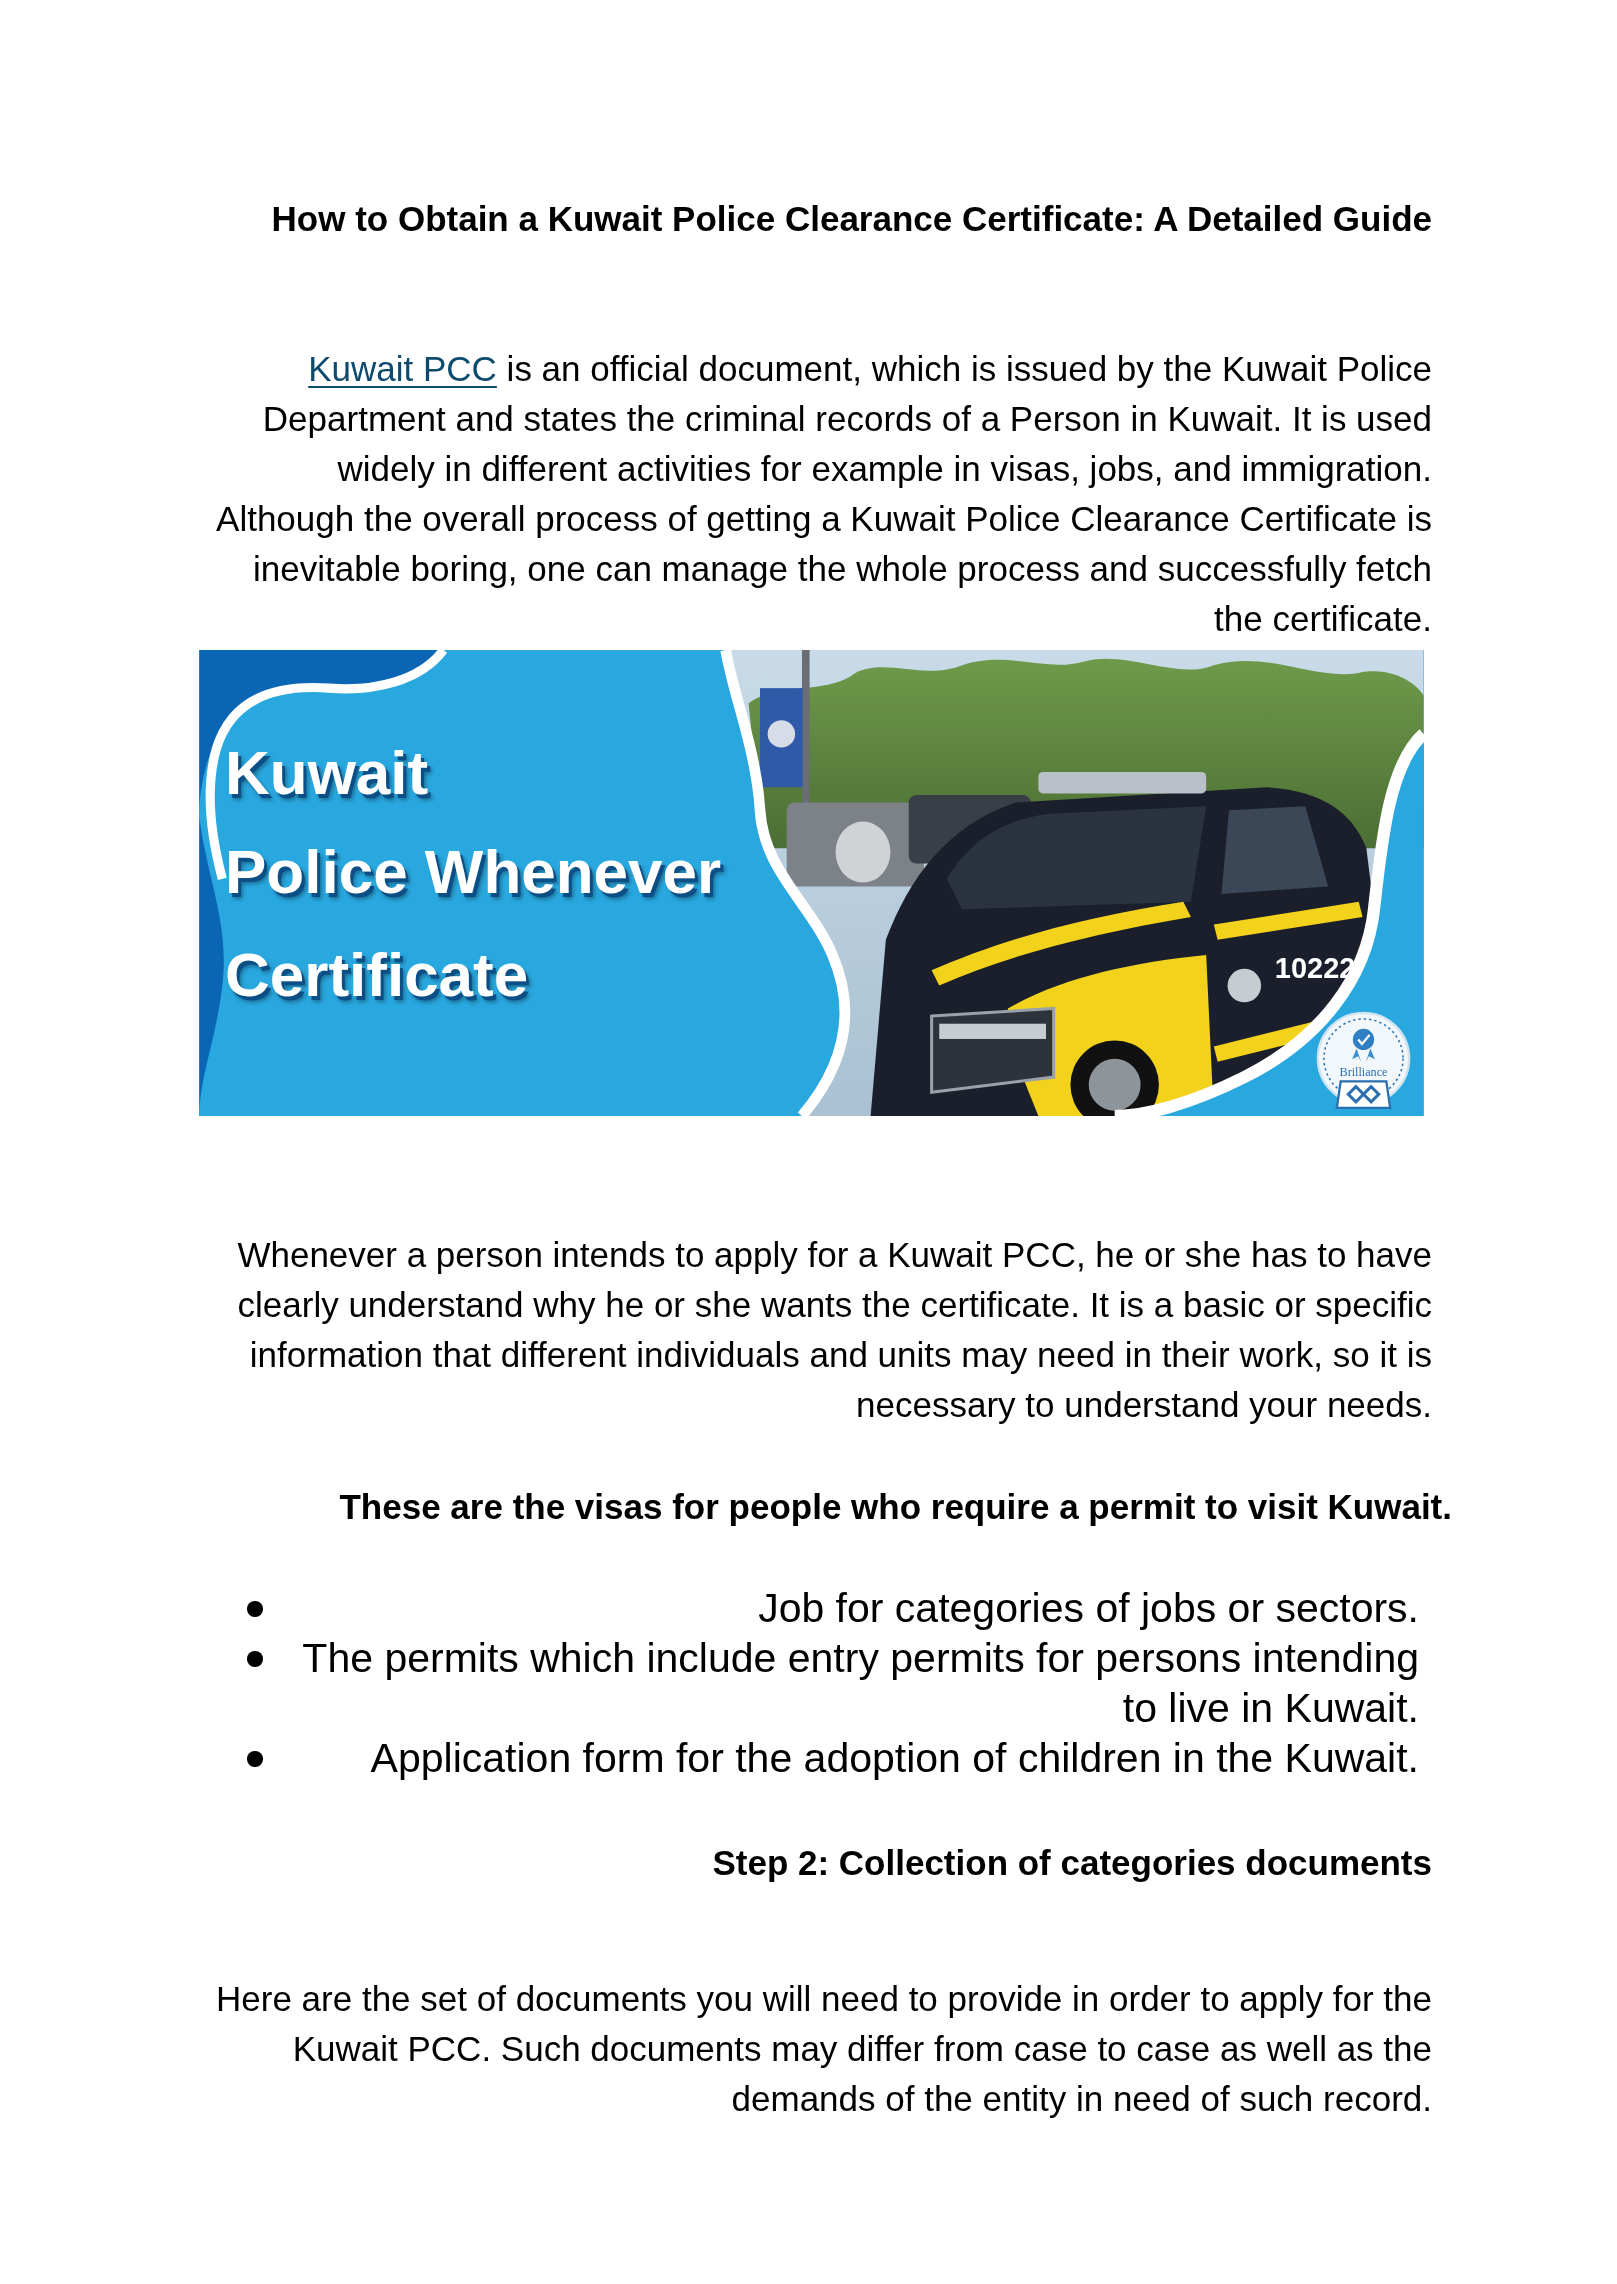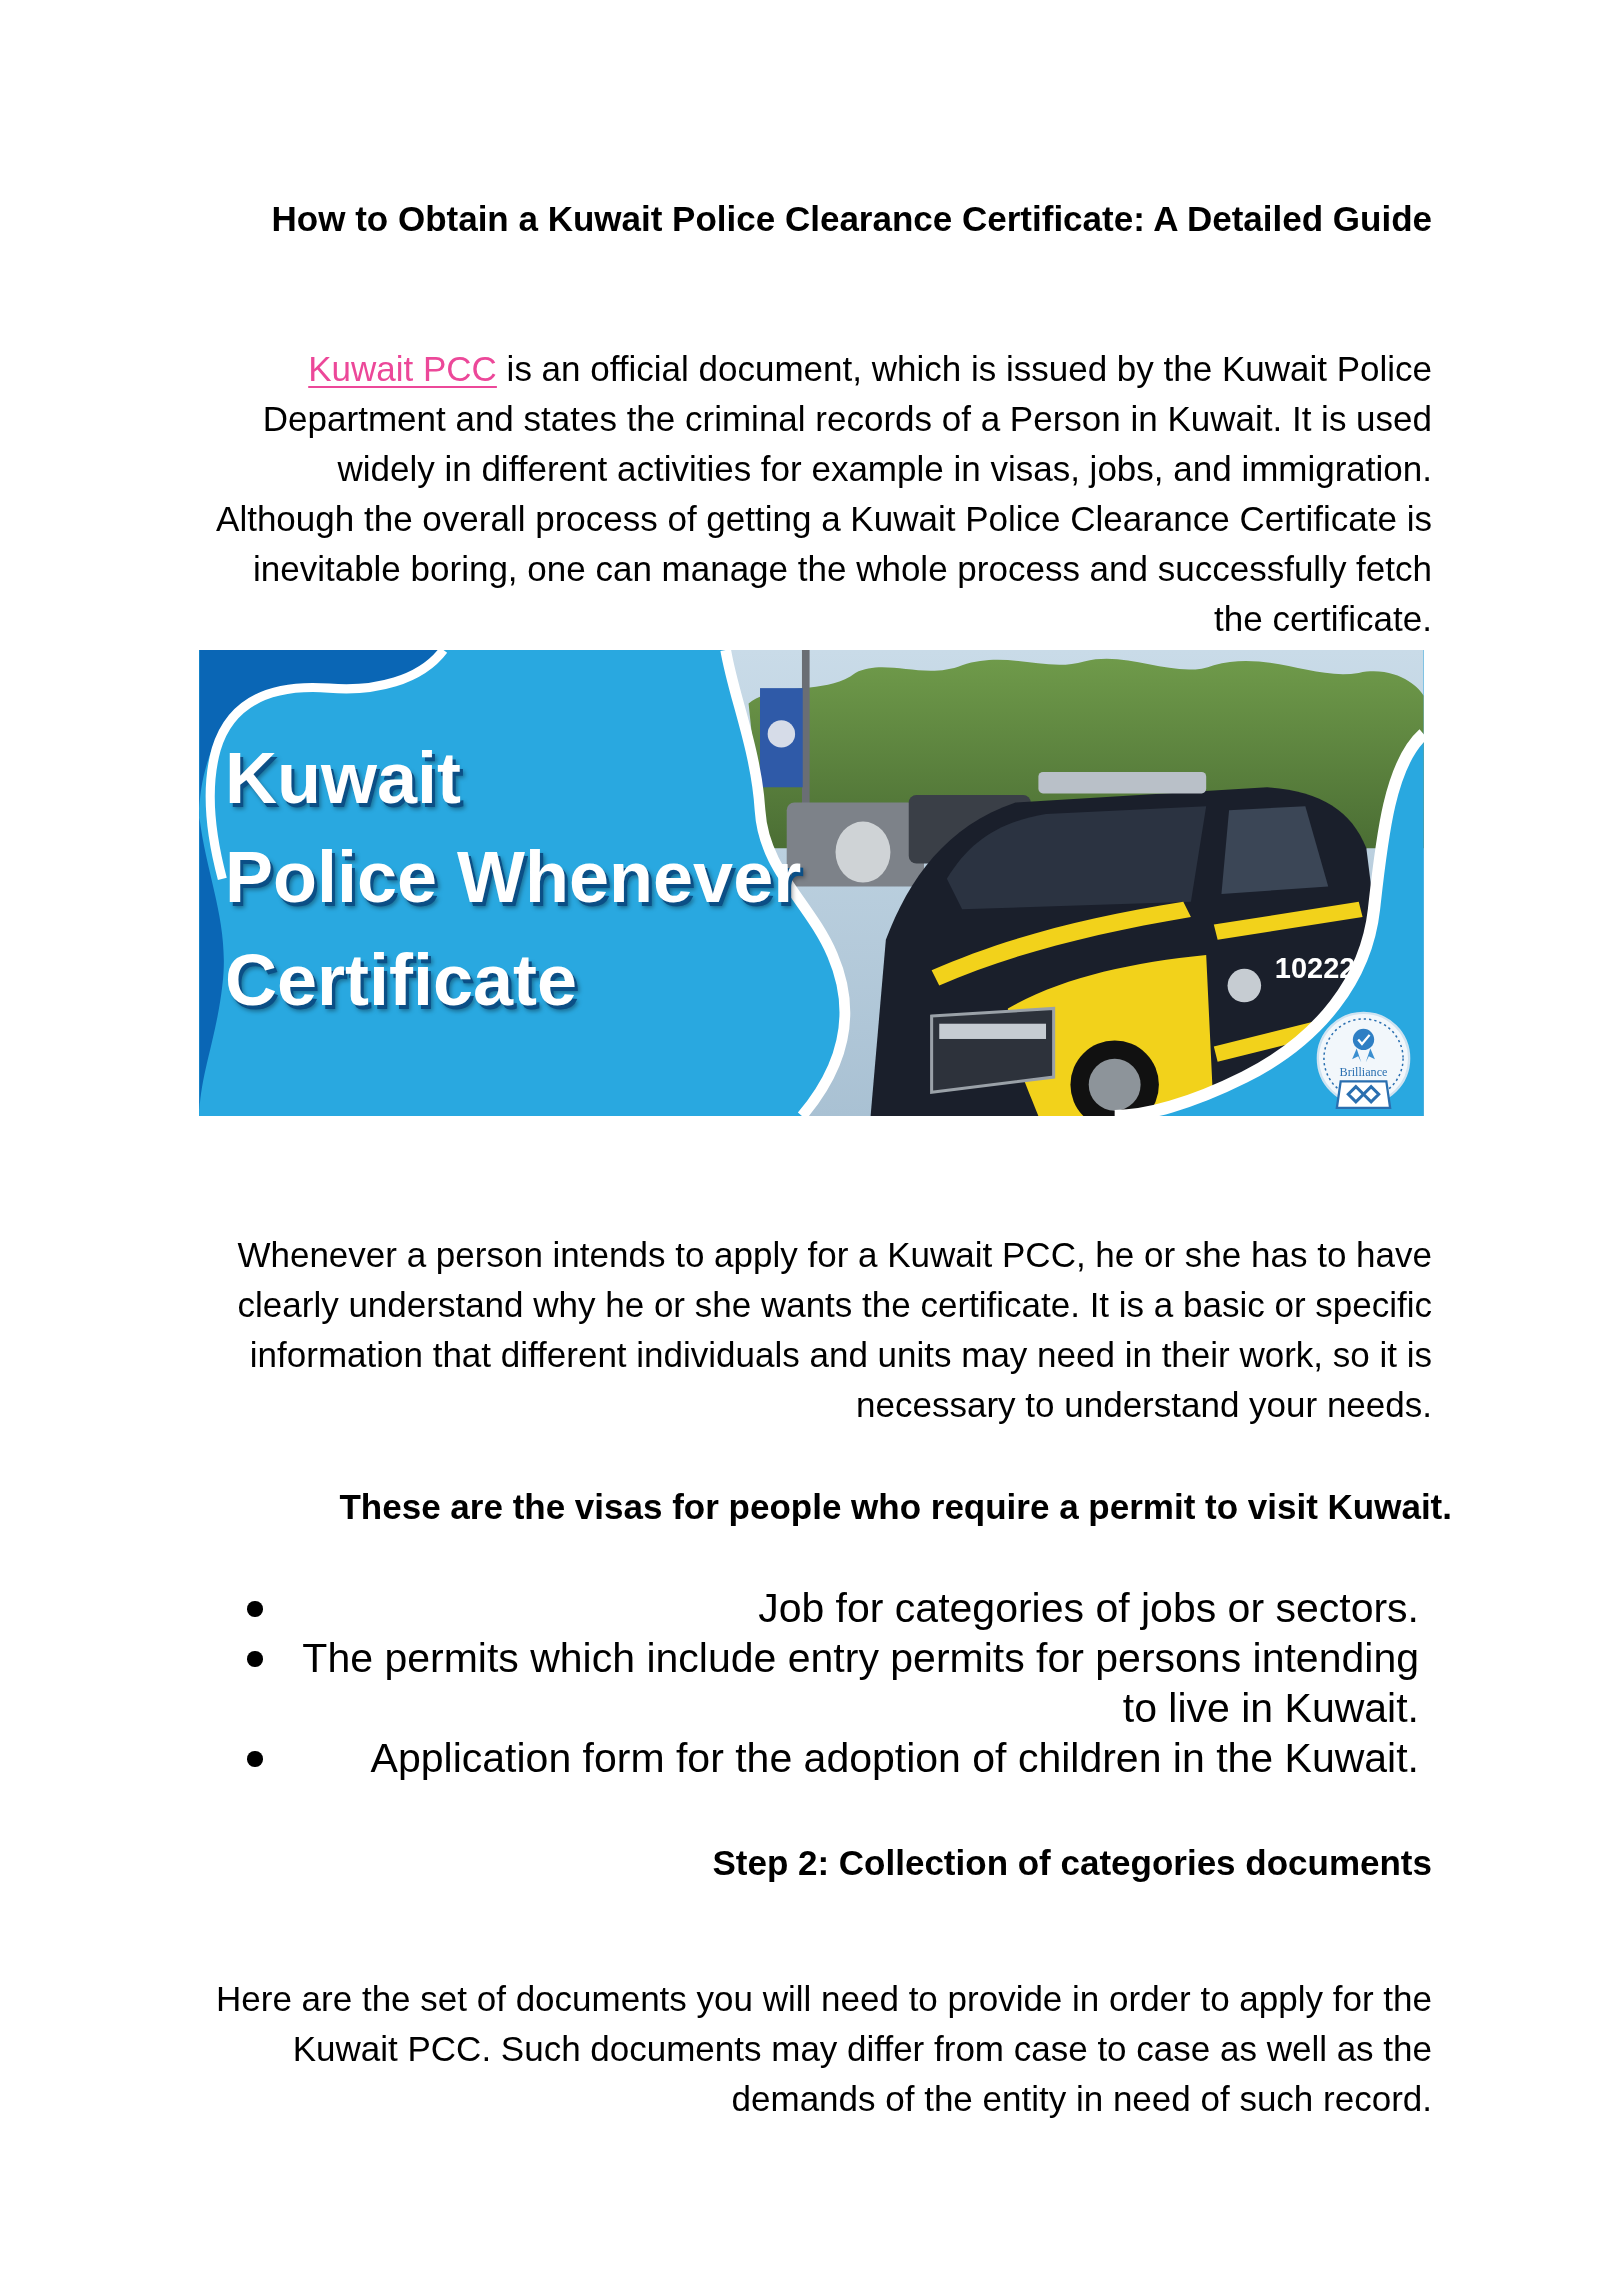--- a/index.html
+++ b/index.html
@@ -1,37 +1,37 @@
 <!DOCTYPE html>
 <html style="font-size:12.2px"><head>
 <meta charset="utf-8">
 <style>
   html, body { margin: 0; padding: 0; background: #ffffff; }
   body { width: 1617px; height: 2284px; position: relative; overflow: hidden;
          font-family: "Liberation Sans", sans-serif; color: #000000; }
   .page { position: absolute; left: 0; top: 0; width: 1617px; height: 2284px; background: #ffffff; text-align: right; }
   .txt { position: absolute; left: 196px; width: 1236px; font-size: 35px; line-height: 50px; margin: 0; }
   .bold { font-weight: bold; }
-  .link { color: #ec4899; text-decoration: underline; text-decoration-thickness: 2.3px; text-underline-offset: 4.6px; }
+  .link { color: #0c4a6e; text-decoration: underline; text-decoration-thickness: 2.3px; text-underline-offset: 4.6px; }
   .title { top: 194px; font-size: 35px; line-height: 50px; }
   .intro { top: 344px; }
   .h-step1 { top: 1129px; }
   .p-step1 { top: 1230px; }
   .h-visas { top: 1482px; margin-left: 20px; }
   .bullets { position: absolute; left: 229px; top: 1583px; width: 1190px; margin: 0; padding: 0; list-style: none;
              font-size: 41px; line-height: 50px; }
   .bullets li { position: relative; padding-left: 65px; }
   .bullets li .dot { position: absolute; left: 18.3px; top: 18.3px; width: 15.3px; height: 15.3px; border-radius: 50%; background: #000; }
   .h-step2 { top: 1838px; }
   .p-step2 { top: 1974px; }
 
   
   .banner { position: absolute; left: 199px; top: 650px; width: 1225px; height: 466px; overflow: hidden; background: #29a8e0; }
   .banner svg { position: absolute; left: 0; top: 0; }
-  .banner-text { position: absolute; left: 26px; color: #ffffff; font-weight: bold; font-size: 72px; line-height: 1;
+  .banner-text { position: absolute; left: 26px; color: #ffffff; font-weight: bold; font-size: 62px; line-height: 1;
                  text-shadow: 3.1px 3.8px 0 #0b4f86, 4.6px 6.1px 4.6px rgba(0,0,0,0.35); white-space: nowrap; }
   .bt1 { top: 92px; }
   .bt2 { top: 191px; }
   .bt3 { top: 294px; }
   .badge { position: absolute; left: 1314px; top: 1009px; width: 99px; height: 105px; }
 </style>
 </head>
 <body>
 
 <div class="page">

